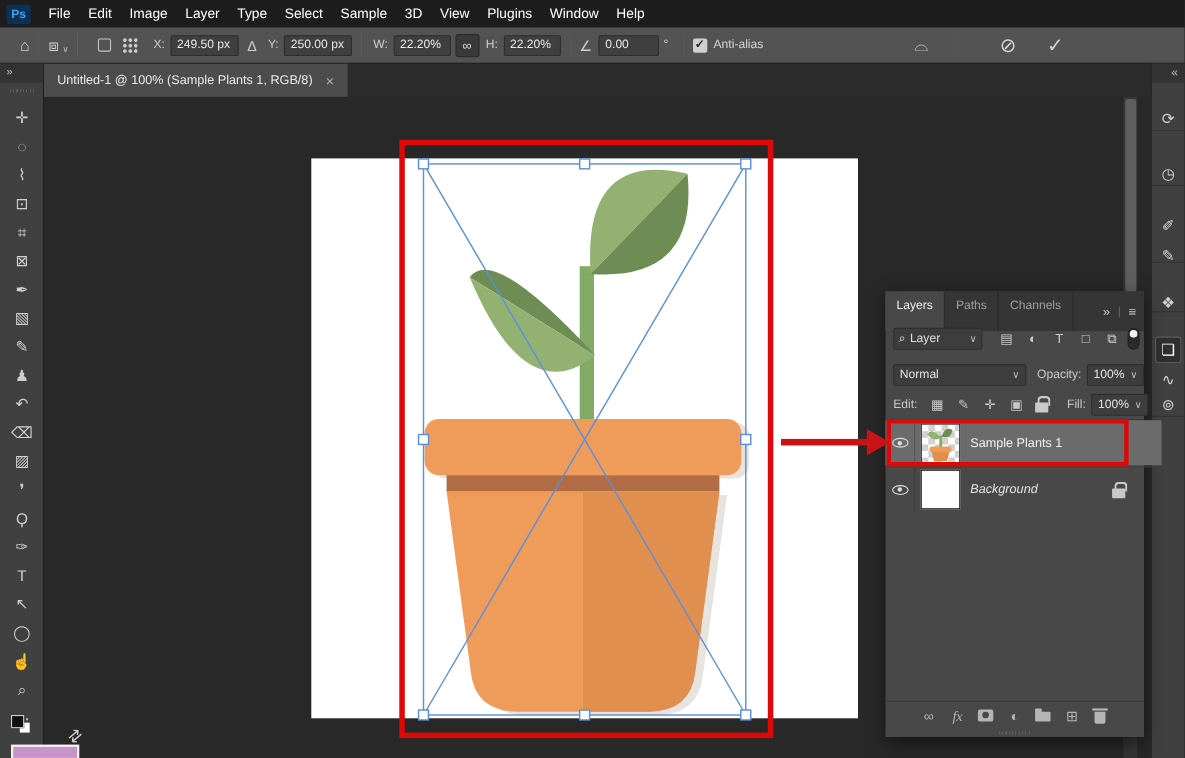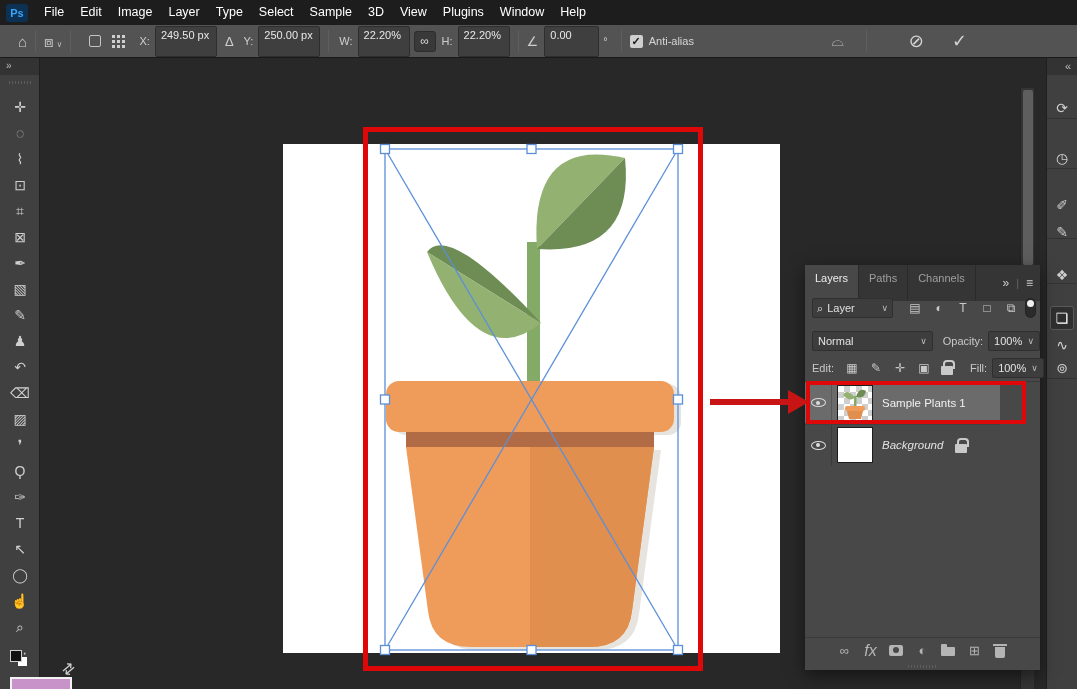--- a/index.html
+++ b/index.html
@@ -14,21 +14,21 @@
              color:#3ba3f8; font-size:11px; font-weight:bold; display:flex; align-items:center; justify-content:center; }
   .menubar [data-list] { display:flex; }
   .menubar .li-item { color:#ffffff; font-size:12.5px; padding:0 8px; line-height:25px; cursor:default; }
 
   
   .optionsbar { position:absolute; left:0; top:25px; width:1077px; height:33px; background:#535353;
                 border-bottom:1px solid #1a1a1a; display:flex; align-items:center; color:#d6d6d6; font-size:11px; }
   .ob-icon { color:#cfcfcf; font-size:15px; line-height:1; }
   .ob-divider { width:1px; height:22px; background:#434343; border-right:1px solid #5e5e5e; margin:0 8px; }
   .ob-field { background:#3f3f3f; border:1px solid #2e2e2e; border-radius:2px; color:#e8e8e8;
-              height:31px; line-height:17px; padding:0 5px; }
+              height:19px; line-height:17px; padding:0 5px; }
   .ob-label { color:#cfcfcf; margin:0 5px 0 2px; }
   .ob-sq { width:12px; height:12px; border:1px solid #c4c4c4; border-radius:2px; margin-left:10px; }
   .ref-grid { width:14px; height:14px; margin-left:10px;
               background:radial-gradient(circle, #cfcfcf 1.6px, transparent 1.8px); background-size:5px 5px; }
   .link-btn { width:22px; height:21px; background:#393939; border:1px solid #2c2c2c; border-radius:3px;
               display:flex; align-items:center; justify-content:center; color:#d9d9d9; font-size:12px; margin:0 4px; }
   .ob-check { width:13px; height:13px; background:#cfcfcf; border-radius:2px; color:#1d1d1d;
               font-size:11px; line-height:13px; text-align:center; margin-right:6px; font-weight:bold; }
   .ob-right { margin-left:auto; display:flex; align-items:center; }
   .big-glyph { font-size:18px; color:#d4d4d4; padding:0 14px; }
@@ -94,39 +94,39 @@
   .val-select { margin-left:5px; width:52px;text-align:right; }
   .lock-row { position:absolute; left:0; top:91px; width:235px; height:24px; display:flex; align-items:center; }
   .lock-label { margin-left:7px; color:#c9c9c9; }
   .lock-icons { display:flex; margin-left:6px; }
   .lock-icons .li-item { width:24px; text-align:center; color:#c9c9c9; font-size:12px; position:relative; height:16px; line-height:16px; }
   .css-padlock { display:inline-block; }
   .css-padlock::before { content:""; position:absolute; left:7px; top:0px; width:8px; height:7px;
                          border:2px solid #c9c9c9; border-bottom:none; border-radius:4px 4px 0 0; }
   .css-padlock::after { content:""; position:absolute; left:5px; top:6px; width:12px; height:9px; background:#c9c9c9; border-radius:1px; }
   .panel-divider { position:absolute; left:0; top:116px; width:235px; height:1px; background:#3a3a3a; }
-  .layer-row { position:absolute; left:0; width:195px; height:41px; display:flex; align-items:center; }
+  .layer-row { position:absolute; left:0; width:251px; height:41px; display:flex; align-items:center; }
   .layer-row.row1 { top:117px; background:#6b6b6b; }
   .layer-row.row2 { top:159px; border-top:1px solid #414141; }
   .eye-cell { width:27px; display:flex; justify-content:center; border-right:1px solid rgba(0,0,0,.18); height:41px; align-items:center; }
   .css-eye { width:15px; height:9px; border:1.5px solid #dcdcdc; border-radius:50%; position:relative; }
   .css-eye::after { content:""; position:absolute; left:50%; top:50%; transform:translate(-50%,-50%);
                     width:4px; height:4px; border-radius:50%; background:#dcdcdc; }
   .thumb { width:36px; height:36px; margin-left:5px; border:1px solid #1c1c1c; background:#fff; position:relative; }
   .thumb-checker { background-color:#fff;
       background-image:linear-gradient(45deg,#cfcfcf 25%,transparent 25%,transparent 75%,#cfcfcf 75%),
                        linear-gradient(45deg,#cfcfcf 25%,transparent 25%,transparent 75%,#cfcfcf 75%);
       background-size:12px 12px; background-position:0 0,6px 6px; }
   .layer-name { margin-left:9px; color:#f0f0f0; font-size:11.5px; }
   .layer-name.italic { font-style:italic; color:#e2e2e2; }
   .layer-lock { position:absolute; right:28px; top:13px; width:22px; height:16px; }
   .panel-footer { position:absolute; left:0; top:372px; width:235px; height:26px; border-top:1px solid #3a3a3a;
                   display:flex; align-items:center; justify-content:center; gap:9px; }
   .panel-footer .li-item { color:#b5b5b5; font-size:13px; width:17px; text-align:center; position:relative; height:16px; line-height:15px; }
-  .panel-footer .fx { font-style:italic; font-size:16px; }
+  .panel-footer .fx { font-style:italic; font-size:13px;font-family:Liberation Serif, serif; }
   .css-mask { }
   .css-mask::after { content:""; position:absolute; left:1px; top:2px; width:14px; height:11px; background:#b5b5b5; border-radius:2px; }
   .css-mask::before { content:""; position:absolute; left:5px; top:4.5px; width:6px; height:6px; border-radius:50%; background:#484848; z-index:2; }
   .css-folder::after { content:""; position:absolute; left:1px; top:4px; width:14px; height:9px; background:#b5b5b5; border-radius:1px; }
   .css-folder::before { content:""; position:absolute; left:1px; top:1.5px; width:6px; height:4px; background:#b5b5b5; border-radius:1px 1px 0 0; }
   .css-trash::after { content:""; position:absolute; left:3px; top:4px; width:10px; height:11px; background:#b5b5b5; border-radius:0 0 2px 2px; }
   .css-trash::before { content:""; position:absolute; left:1px; top:1.5px; width:14px; height:2px; background:#b5b5b5; }
   .panel-grip { position:absolute; left:50%; transform:translateX(-50%); bottom:2px; width:30px; height:3px;
                 background:repeating-linear-gradient(90deg,#5d5d5d 0 1px,transparent 1px 3px); }
 
@@ -193,20 +193,26 @@
     <span class="ob-check">✓</span>
     <span>Anti-alias</span>
     <span class="ob-right">
       <span class="big-glyph" style="font-size:16px;color:#b9b9b9">⌓</span>
       <span class="ob-divider"></span>
       <span class="big-glyph" style="margin-left:20px">⊘</span>
       <span class="big-glyph" style="margin-right:96px">✓</span>
     </span>
   </div>
 
+  <div class="tabstrip">
+    <div class="doc-tab">
+      <span class="title">Untitled-1 @ 100% (Sample Plants 1, RGB/8)</span>
+      <span class="close">×</span>
+    </div>
+  </div>
 
   <aside class="toolbar">
     <div class="tb-head">»</div>
     <div class="grip"></div>
     <div class="tools" data-list="toolbar.tools">
         <span class="li-item">✛</span>
         <span class="li-item">◌</span>
         <span class="li-item">⌇</span>
         <span class="li-item">⊡</span>
         <span class="li-item">⌗</span>

